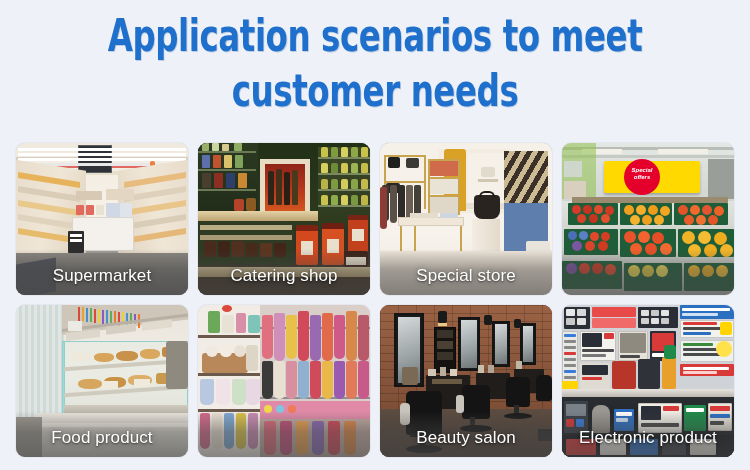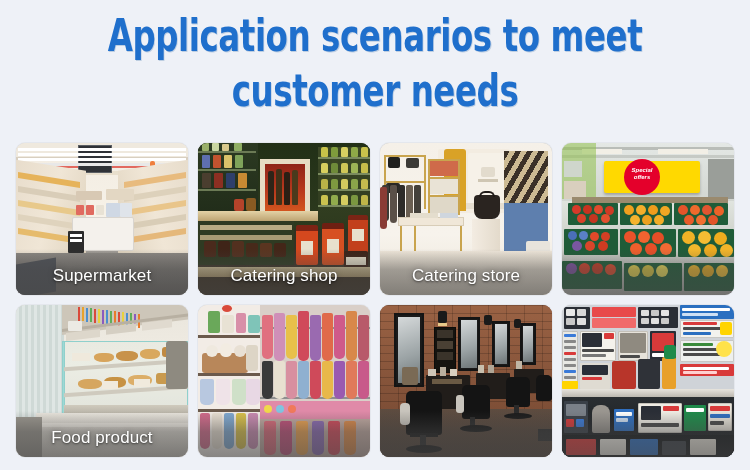--- a/index.html
+++ b/index.html
@@ -349,21 +349,21 @@
         <i class="pedestal"></i>
         <i class="bag"></i>
         <i style="left:99px;top:48px;width:16px;height:6px;border:2px solid #201b18;border-bottom:none;border-radius:8px 8px 0 0;background:none"></i>
         <i class="model" style="background:linear-gradient(to bottom,#d9c28f 0 52px,#5e7fae 52px 104px,#e8e3da 104px 132px)"></i>
         <i style="right:4px;top:8px;width:44px;height:52px;background:repeating-linear-gradient(120deg,#3b3128 0 5px,#cdbb94 5px 10px)"></i>
         <i style="right:2px;top:98px;width:24px;height:22px;background:#e8e4dc;border-radius:2px"></i>
         <i style="right:0px;top:118px;width:30px;height:3px;background:#c9a44e"></i>
         <i class="floor"></i>
       </div>
       <div class="veil"></div>
-      <div class="card-label">Catering store</div>
+      <div class="card-label">Special store</div>
     </div>
 
     <div class="card">
       <div class="scene s4">
         <i style="left:0;top:0;width:172px;height:58px;background:linear-gradient(to bottom,#e4e8e5,#d2d6d1)"></i>
         <i class="ceilbar" style="left:0;top:4px;width:172px"></i>
         <i class="ceilbar" style="left:0;top:12px;width:172px;background:#c6cac5"></i>
         <i style="left:20px;top:6px;width:40px;height:5px;background:#f2efe6"></i>
         <i style="left:96px;top:6px;width:50px;height:5px;background:#f2efe6"></i>
         <i style="left:0;top:0;width:34px;height:56px;background:#8fbf4a;opacity:.55"></i>
@@ -591,20 +591,21 @@
         <i style="left:76px;top:90px;width:8px;height:18px;background:#c8c4bc;border-radius:3px"></i>
         <i style="left:90px;top:112px;width:5px;height:12px;background:#2a2a2a"></i>
         <i class="chairbase" style="left:80px;top:120px;width:32px;height:7px"></i>
         <i class="chair" style="left:126px;top:72px;width:24px;height:30px"></i>
         <i style="left:134px;top:100px;width:5px;height:10px;background:#2a2a2a"></i>
         <i class="chairbase" style="left:124px;top:108px;width:28px;height:6px"></i>
         <i class="chair" style="left:156px;top:70px;width:16px;height:26px"></i>
         <i style="left:158px;top:124px;width:14px;height:12px;background:#2f2f2f"></i>
       </div>
       <div class="veil"></div>
+      <div class="card-label">Beauty salon</div>
     </div>
 
     <div class="card">
       <div class="scene s8">
         <i style="left:0;top:0;width:172px;height:86px;background:#cfd3d8"></i>
         <i class="panel" style="left:2px;top:2px;width:26px;height:22px;background:#2a2e36"></i>
         <i class="panel" style="left:4px;top:4px;width:9px;height:7px;background:#e8e8e8"></i>
         <i class="panel" style="left:15px;top:4px;width:9px;height:7px;background:#d8d8d8"></i>
         <i class="panel" style="left:4px;top:13px;width:9px;height:7px;background:#c8c8c8"></i>
         <i class="panel" style="left:15px;top:13px;width:9px;height:7px;background:#e0e0e0"></i>
@@ -682,16 +683,17 @@
         <i class="box" style="left:148px;top:109px;width:20px;height:4px;background:#2f6fc0"></i>
         <i class="box" style="left:148px;top:116px;width:14px;height:4px;background:#4a4a4a"></i>
         <i class="box" style="left:0;top:130px;width:172px;height:22px;background:#15181b"></i>
         <i class="box" style="left:4px;top:134px;width:30px;height:16px;background:#d83a3a"></i>
         <i class="box" style="left:38px;top:134px;width:26px;height:16px;background:#efece4"></i>
         <i class="box" style="left:68px;top:134px;width:28px;height:16px;background:#2f6fc0"></i>
         <i class="box" style="left:100px;top:136px;width:24px;height:14px;background:#3a3f46"></i>
         <i class="box" style="left:128px;top:134px;width:26px;height:16px;background:#e8e4da"></i>
       </div>
       <div class="veil"></div>
+      <div class="card-label">Electronic product</div>
     </div>
 
   </div>
 </div>
 
 </body></html>

